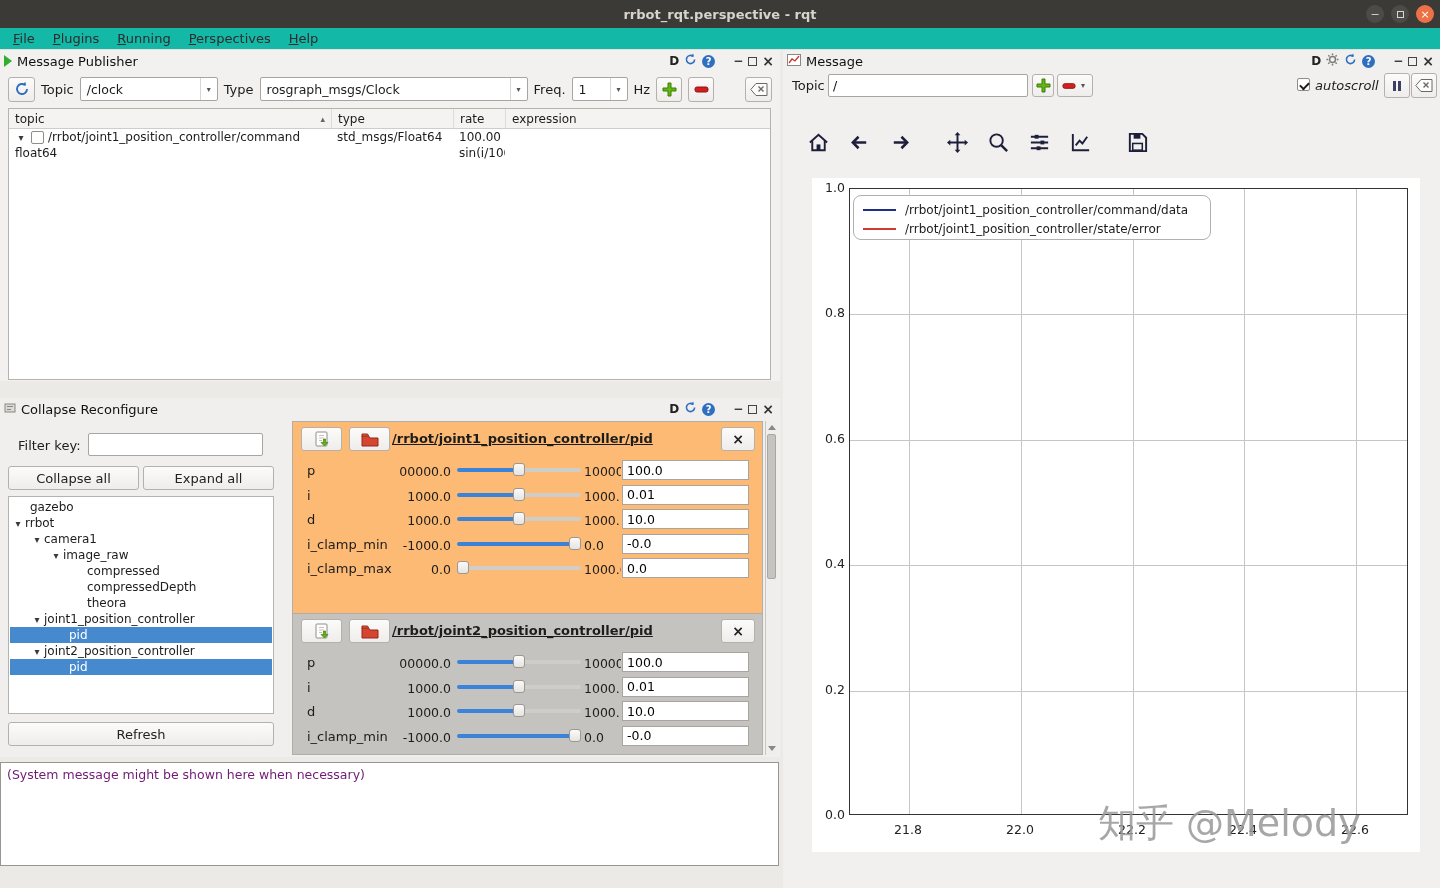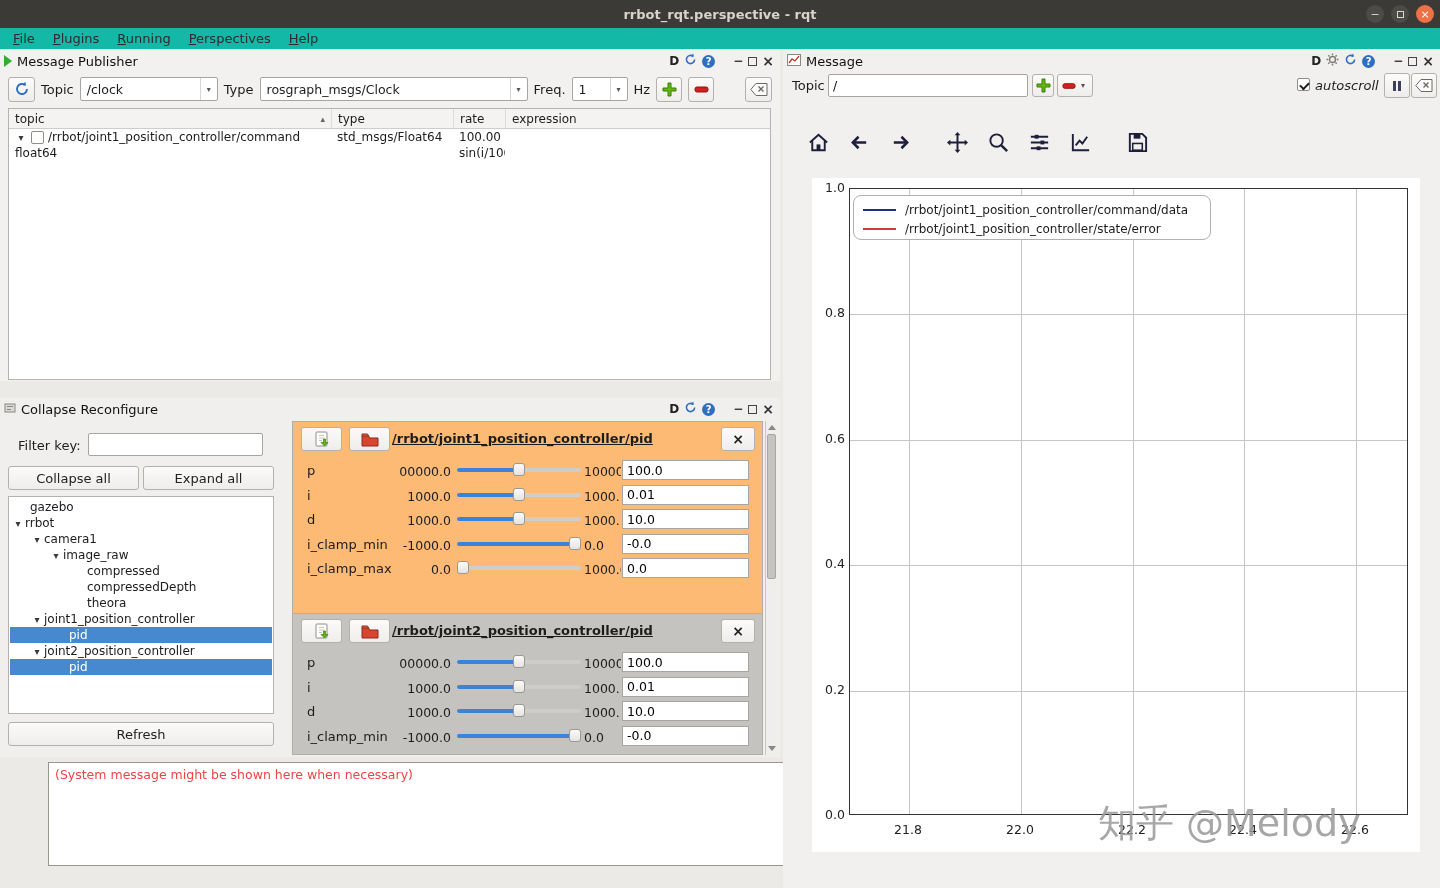--- a/index.html
+++ b/index.html
@@ -98,21 +98,21 @@
   .pmax { position:absolute; left:291px; top:6px; width:37px; font-size:12.5px; white-space:nowrap; overflow:hidden; }
   .pinput { position:absolute; left:329px; top:2px; width:127px; height:20px; border:1px solid #a8a5a0; background:#fff; font-size:12.5px; padding:0 4px; font-family:inherit; }
   .pcb { position:absolute; left:115px; top:3px; }
   .vscroll { position:absolute; right:0; top:0; width:12px; height:334px; background:#efeeec; border-left:1px solid #c9c7c3; }
   .sarr { position:absolute; left:2px; width:0; height:0; border-left:4px solid transparent; border-right:4px solid transparent; }
   .sarr.up { top:4px; border-bottom:5px solid #8a8880; }
   .sarr.dn { bottom:4px; border-top:5px solid #8a8880; }
   .sthumb { position:absolute; left:1px; top:13px; width:9px; height:145px; background:#c6c4c0; border:1px solid #a9a7a2; border-radius:2px; }
 
   
-  .sysmsg { position:absolute; left:0; top:712px; width:779px; height:104px; background:#fff; border:1px solid #98968f; font-size:12.5px; padding:4px 6px; color:#ef4444;margin-left:48px; }
+  .sysmsg { position:absolute; left:0; top:712px; width:779px; height:104px; background:#fff; border:1px solid #98968f; font-size:12.5px; padding:4px 6px; color:#701a75; }
 
   
   .matplot { position:absolute; left:783px; top:0; width:657px; height:838px; background:#f1f0ee; }
   .mpl-topic-label { position:absolute; left:9px; top:28px; }
   .mpl-topic-input { position:absolute; left:45px; top:24px; width:200px; height:23px; }
   .mpl-add { position:absolute; left:249px; top:24px; width:22px; height:23px; }
   .mpl-del { position:absolute; left:274px; top:24px; width:36px; height:23px; gap:2px; }
   .mpl-cb { position:absolute; left:514px; top:28px; }
   .mpl-auto { position:absolute; left:532px; top:28px; font-size:13px;font-style:italic; }
   .mpl-pause { position:absolute; left:601px; top:23px; width:26px; height:25px; }

